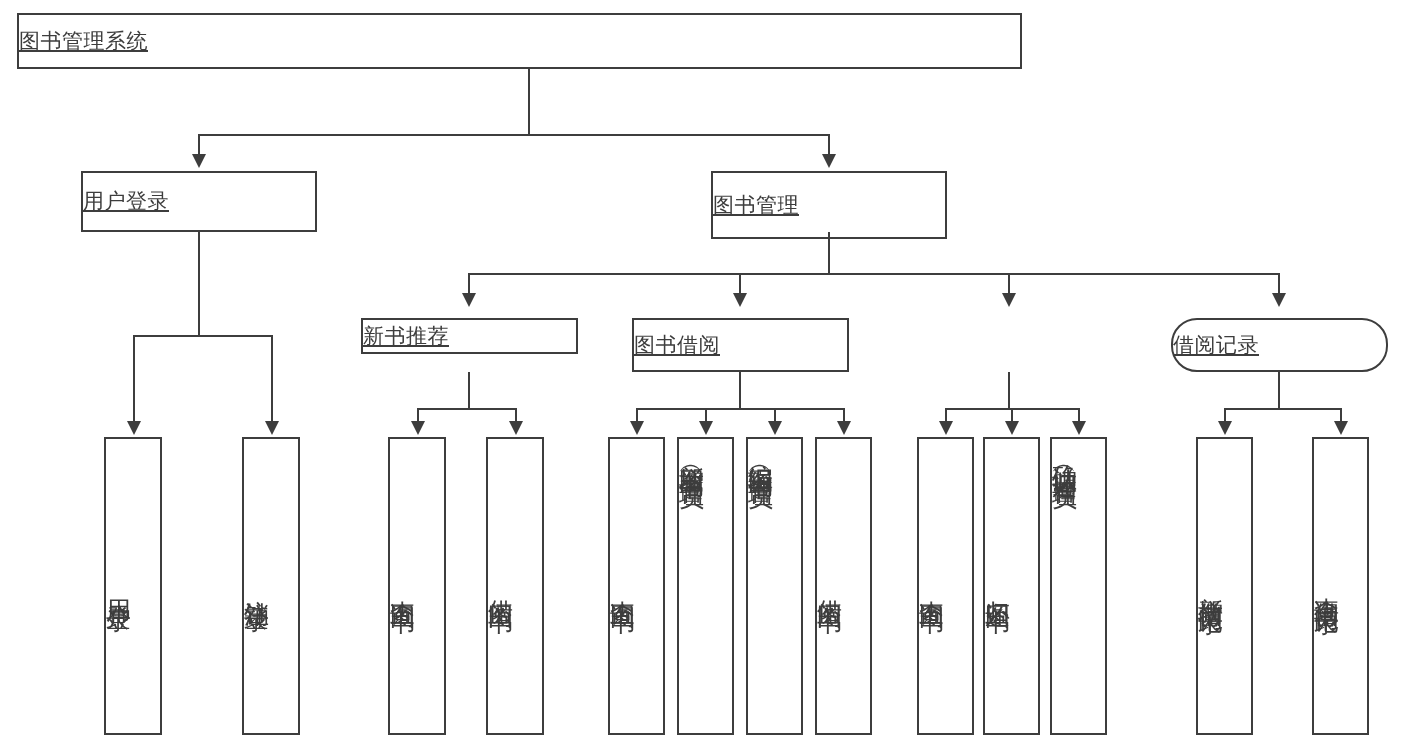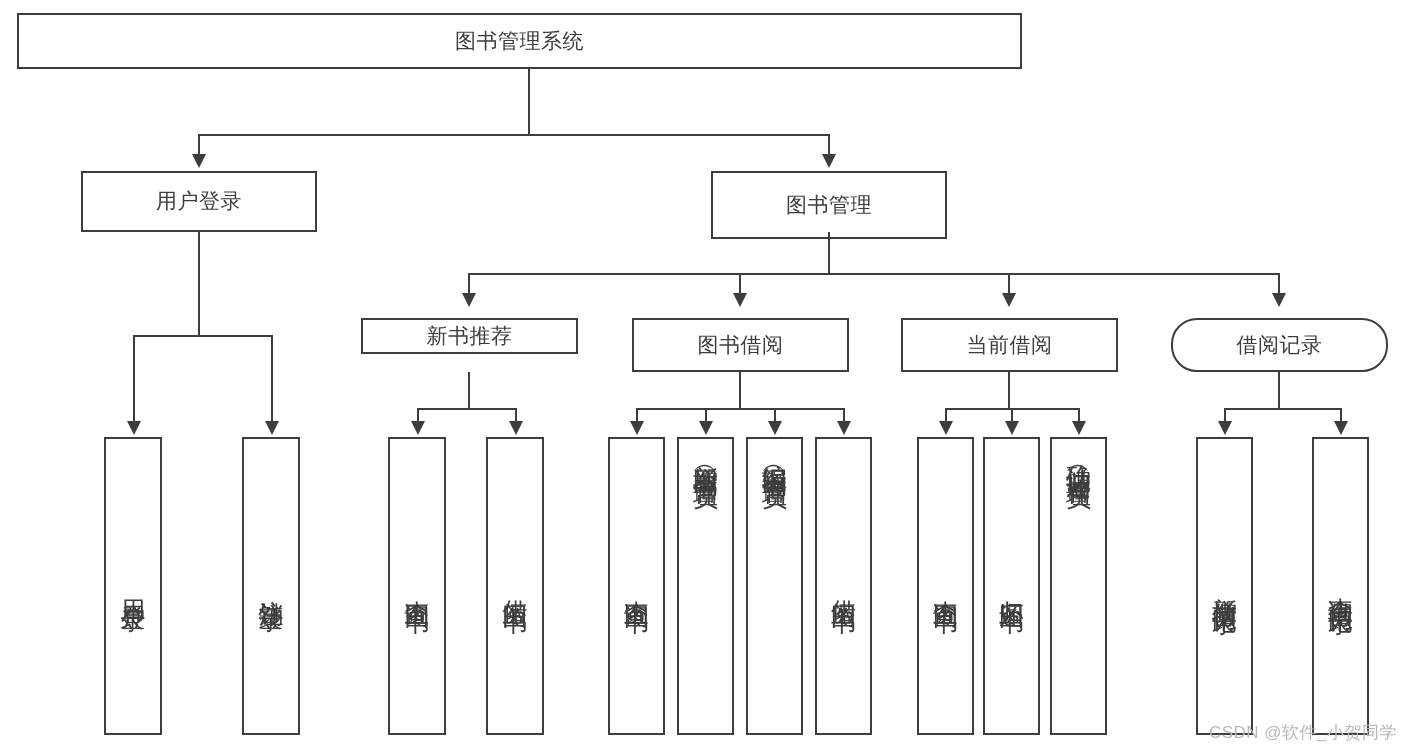--- a/index.html
+++ b/index.html
@@ -18,22 +18,22 @@
     background: #ffffff;
     overflow: hidden;
   }
   .node {
     position: absolute;
     box-sizing: border-box;
     border: 2px solid #3d3d3d;
     background: #ffffff;
     display: flex;
     align-items: center;
-    justify-content: center;
     color: #3d3d3d;
+    text-decoration: underline;
   }
   .node .label {
     display: block;
     text-align: center;
     line-height: 1.08;
     letter-spacing: 0.5px;
   }
   
   .node.horiz .label {
     font-size: 21px;
@@ -132,23 +132,20 @@
   <div class="arrow" style="left:1002px; top:293px;"></div>
 
   <div class="vline" style="left:1278px; top:273px; height:22px;"></div>
   <div class="arrow" style="left:1272px; top:293px;"></div>
 
   <div class="node horiz" style="left:361px; top:318px; width:217px; height:36px;">
     <span class="label">新书推荐</span>
   </div>
   <div class="node horiz" style="left:632px; top:318px; width:217px; height:54px;">
     <span class="label">图书借阅</span>
-  </div>
-  <div class="node horiz" style="left:901px; top:318px; width:217px; height:54px;">
-    <span class="label">当前借阅</span>
   </div>
   <div class="node horiz" style="left:1171px; top:318px; width:217px; height:54px;border-radius:26px;">
     <span class="label">借阅记录</span>
   </div>
 
   <div class="vline" style="left:468px; top:372px; height:37px;"></div>
   <div class="hline" style="left:417px; top:408px; width:100px;"></div>
   <div class="vline" style="left:417px; top:408px; height:15px;"></div>
   <div class="arrow" style="left:411px; top:421px;"></div>
   <div class="vline" style="left:515px; top:408px; height:15px;"></div>
@@ -218,15 +215,14 @@
     <span class="label">确认归还（管理员）</span>
   </div>
 
   <div class="node vert mid" style="left:1196px; top:437px; width:57px; height:298px;">
     <span class="label">新增借阅记录</span>
   </div>
   <div class="node vert mid" style="left:1312px; top:437px; width:57px; height:298px;">
     <span class="label">查询借阅记录</span>
   </div>
 
-  <div class="watermark">CSDN @软件_小贺同学</div>
 
 </div>
 
 </body></html>

